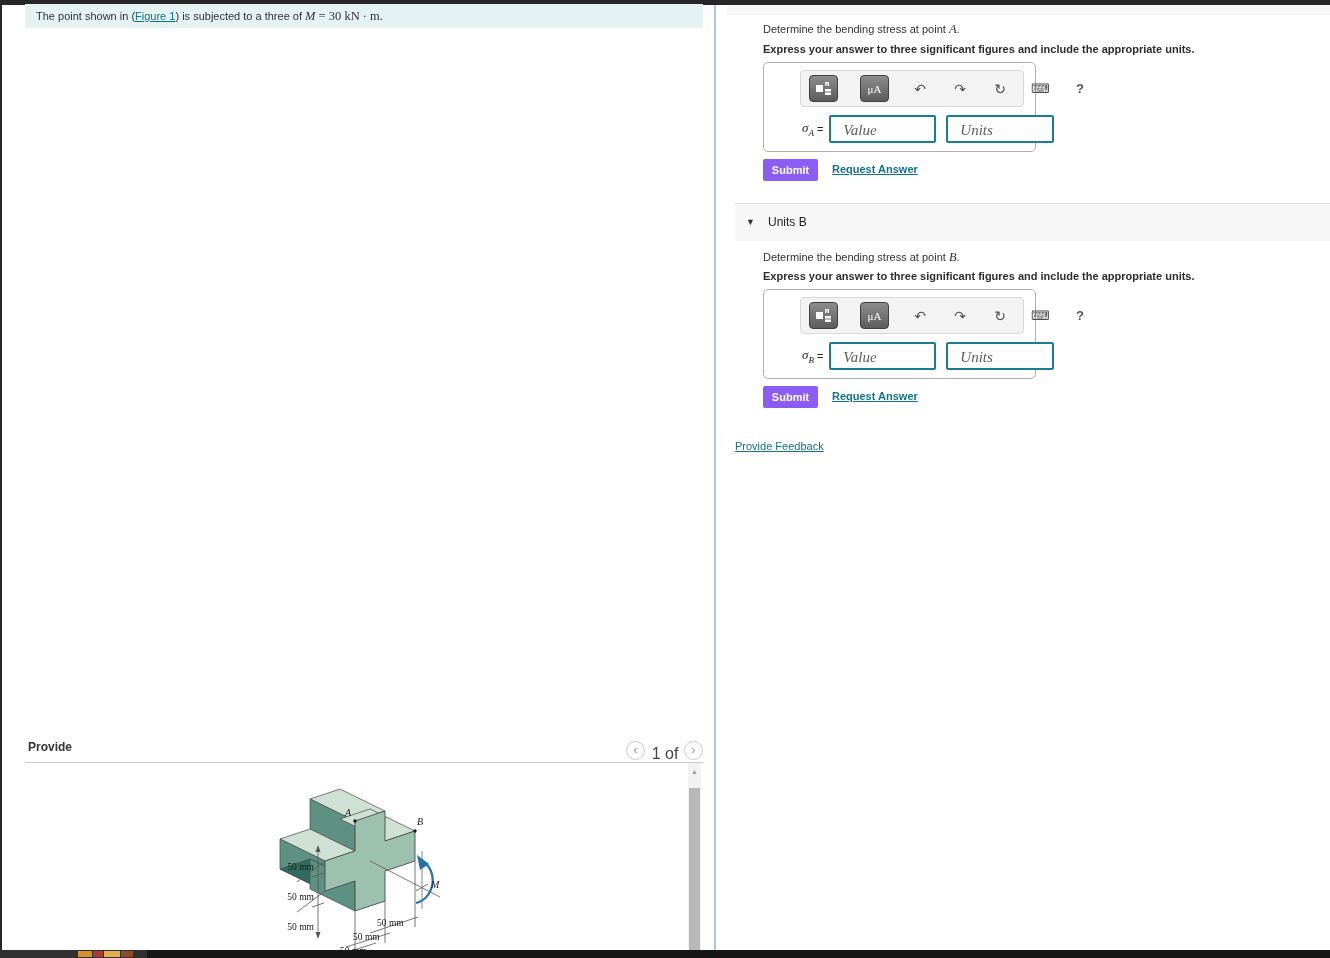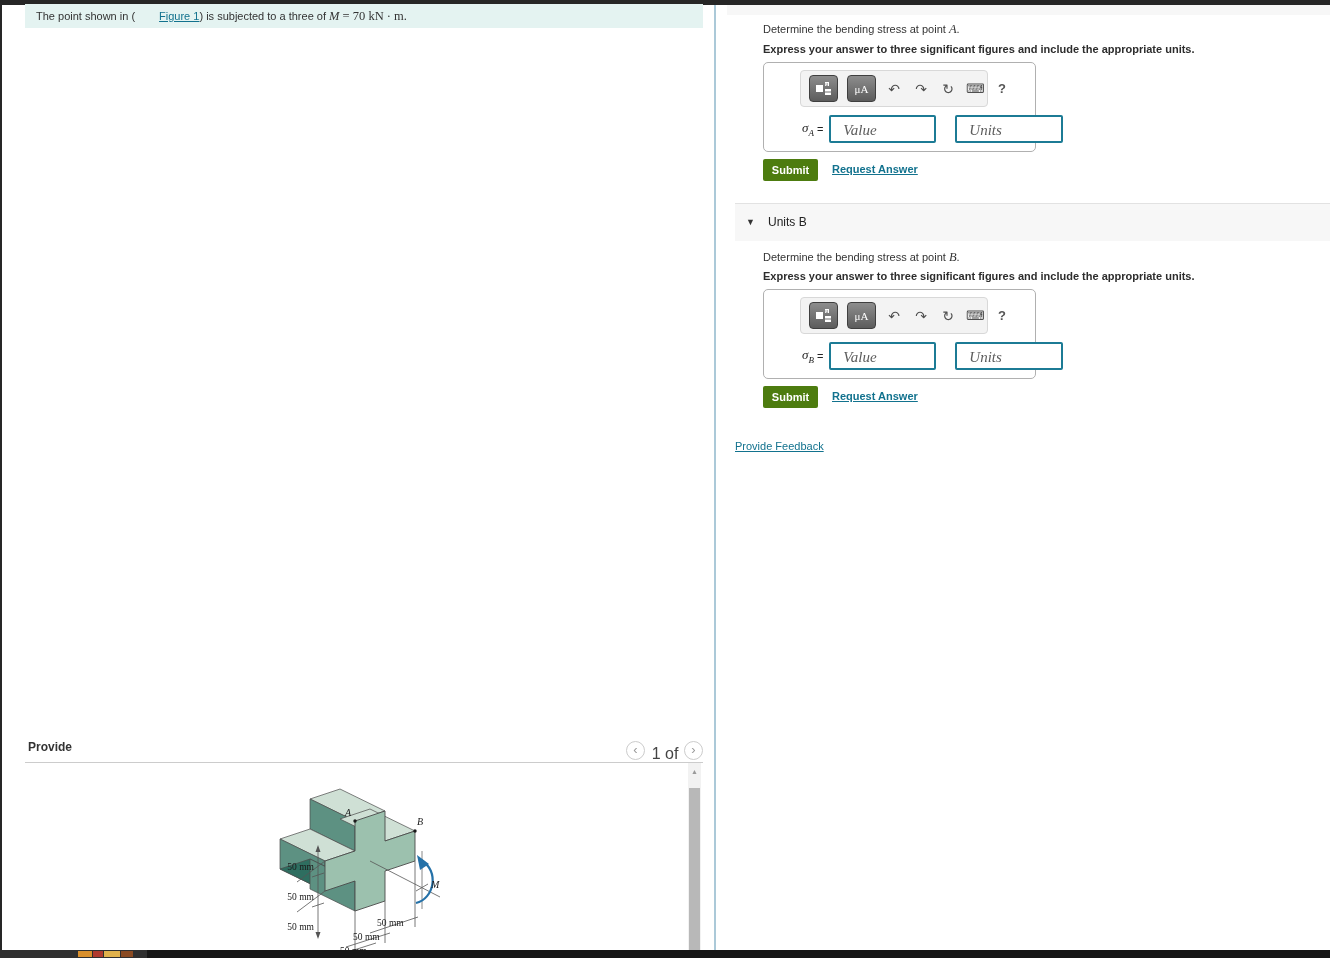--- a/index.html
+++ b/index.html
@@ -15,21 +15,21 @@
   .bseg { position:absolute; top:1px; height:6px; }
 
   
   .panel-divider { position:absolute; left:714px; top:5px; width:2px; height:953px; background:#abc9d8; }
 
   
   .problem-box { position:absolute; left:25px; top:4px; width:678px; height:24px;
     background:#e4f3f1; font-size:11px; color:#333; line-height:24px; padding-left:11px; }
   .problem-box .math { font-family:"Liberation Serif", serif; font-size:12.5px; }
   .problem-box .math .var { font-style:italic; }
-  a.teal-link { color:#12728e; text-decoration:underline; cursor:pointer;margin-left:24px; }
+  a.teal-link { color:#12728e; text-decoration:underline; cursor:pointer; }
 
   .figure-title { position:absolute; left:28px; top:740px; font-size:12px; font-weight:bold; color:#333; }
   .pager-btn { position:absolute; top:741px; width:19px; height:19px; border:1px solid #ccc; border-radius:50%;
     background:#fff; color:#999; font-size:13px; line-height:16px; text-align:center; cursor:pointer; }
   .pager-prev { left:626px; }
   .pager-next { left:684px; }
   .pager-count { position:absolute; left:648px; top:745px; width:34px; text-align:center; font-size:16px; color:#444; }
   .figure-rule { position:absolute; left:25px; top:762px; width:678px; height:1px; background:#ccc; }
   .figure-area { position:absolute; left:25px; top:763px; width:663px; height:195px; background:#fff; }
 
@@ -45,41 +45,41 @@
 
   
   .part-header-sliver { position:absolute; left:727px; top:5px; width:603px; height:10px; background:#f7f7f7; }
 
   .prompt { position:absolute; font-size:11px; color:#333;text-align:center; }
   .prompt .math-var { font-family:"Liberation Serif", serif; font-style:italic; font-size:12.5px; }
   .instruction { position:absolute; font-size:11px; font-weight:bold; color:#2d2d2d; }
 
   .answer-box { position:absolute; width:273px; height:90px; background:#fff;
     border:1px solid #b0b0b0; border-radius:5px; }
-  .eq-toolbar { position:absolute; left:36px; top:7px; width:188px; height:37px; background:#f3f3f3;
-    border:1px solid #d8d8d8; border-radius:4px; display:flex; align-items:center; padding:0 8px; gap:9px; }
+  .eq-toolbar { position:absolute; left:36px; top:7px; width:224px; height:37px; background:#f3f3f3;
+    border:1px solid #d8d8d8; border-radius:4px; display:flex; align-items:center; padding:0 8px; gap:22px; }
   .tb-btn { width:29px; height:27px; border:1px solid #3f3f3f; border-radius:4px;
     background:linear-gradient(#8d8d8d,#5c5c5c); display:flex; align-items:center; justify-content:center;
     cursor:pointer; flex:0 0 auto; }
   .tb-btn .unit-txt { color:#fff; font-family:"Liberation Serif", serif; font-size:11px; }
   .tb-ico { color:#4f4f4f; font-size:14px; cursor:pointer; flex:0 0 auto; width:18px; text-align:center; }
   .tb-ico.kbd { font-size:13px; }
   .tb-ico.help { font-size:13px; font-weight:bold; color:#555; }
 
   .sigma-row { position:absolute; left:8px; top:51px; height:30px; display:flex; align-items:center; }
   .sigma-label { font-family:"Liberation Serif", serif; font-style:italic; font-size:13px; color:#222;margin-left:30px; }
   .sigma-label sub { font-size:9px; }
   .sigma-eq { font-size:11px; color:#222; margin:0 6px 0 3px; font-style:normal; }
   .ans-input { height:28px; border:2px solid #1c7b95; border-radius:2px; padding-left:12px;
     font-size:15px; color:#333; outline:none; background:#fff; }
   .ans-input::placeholder { font-family:"Liberation Serif", serif; font-style:italic; color:#5c5c5c; opacity:1; }
-  .val-input { width:107px; margin-right:19px; }
+  .val-input { width:107px; margin-right:10px; }
   .unit-input { width:108px; }
 
-  .submit-btn { position:absolute; width:55px; height:22px; background:#4d7c0f; color:#fff;
+  .submit-btn { position:absolute; width:55px; height:22px; background:#8b5cf6; color:#fff;
     font-size:11px; font-weight:bold; border:none; border-radius:2px; cursor:pointer;
     font-family:"Liberation Sans", sans-serif; }
   .request-link { position:absolute; font-size:11px; font-weight:bold; color:#12728e;
     text-decoration:underline; cursor:pointer; }
 
   .partb-bar { position:absolute; left:735px; top:203px; width:595px; height:38px; background:#f7f7f7;
     border-top:1px solid #e2e2e2; }
   .partb-tri { position:absolute; left:11px; top:13px; font-size:9px; color:#333; }
   .partb-label { position:absolute; left:33px; top:11px; font-size:12px; color:#222; }
 
@@ -89,21 +89,21 @@
 </head>
 <body>
 
 <div id="screen">
 
   <div class="top-edge"></div>
   <div class="left-edge"></div>
   <div class="panel-divider"></div>
 
   <div class="problem-box">
-    <span>The point shown in (</span><a class="teal-link">Figure 1</a><span>) is subjected to a three of </span><span class="math"><span class="var">M</span><span> = 70 kN · m.</span></span>
+    <span>The point shown in (</span><a class="teal-link">Figure 1</a><span>) is subjected to a three of </span><span class="math"><span class="var">M</span><span> = 30 kN · m.</span></span>
   </div>
 
   <div class="figure-title">Provide</div>
   <div class="pager-btn pager-prev"><span>‹</span></div>
   <div class="pager-count">1 of 1</div>
   <div class="pager-btn pager-next"><span>›</span></div>
   <div class="figure-rule"></div>
 
   <div class="figure-area"></div>
 

